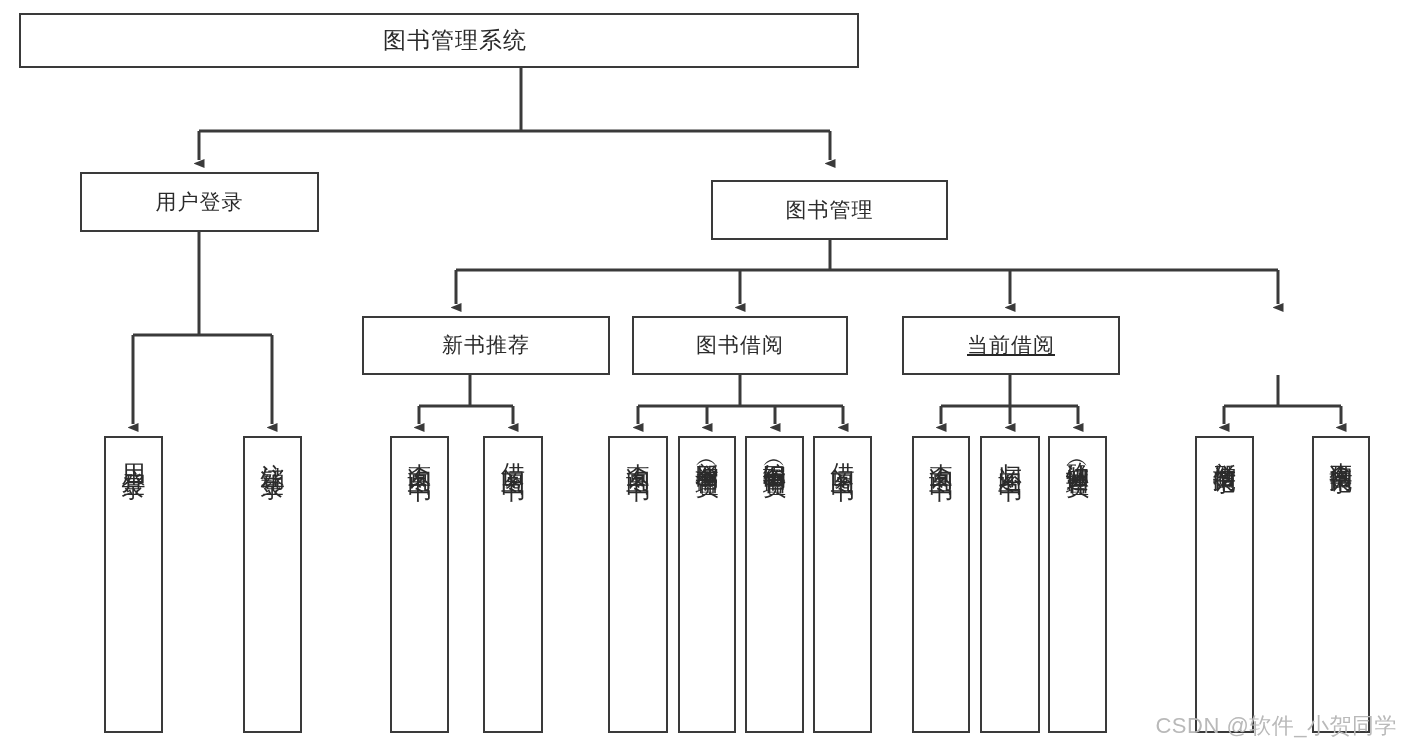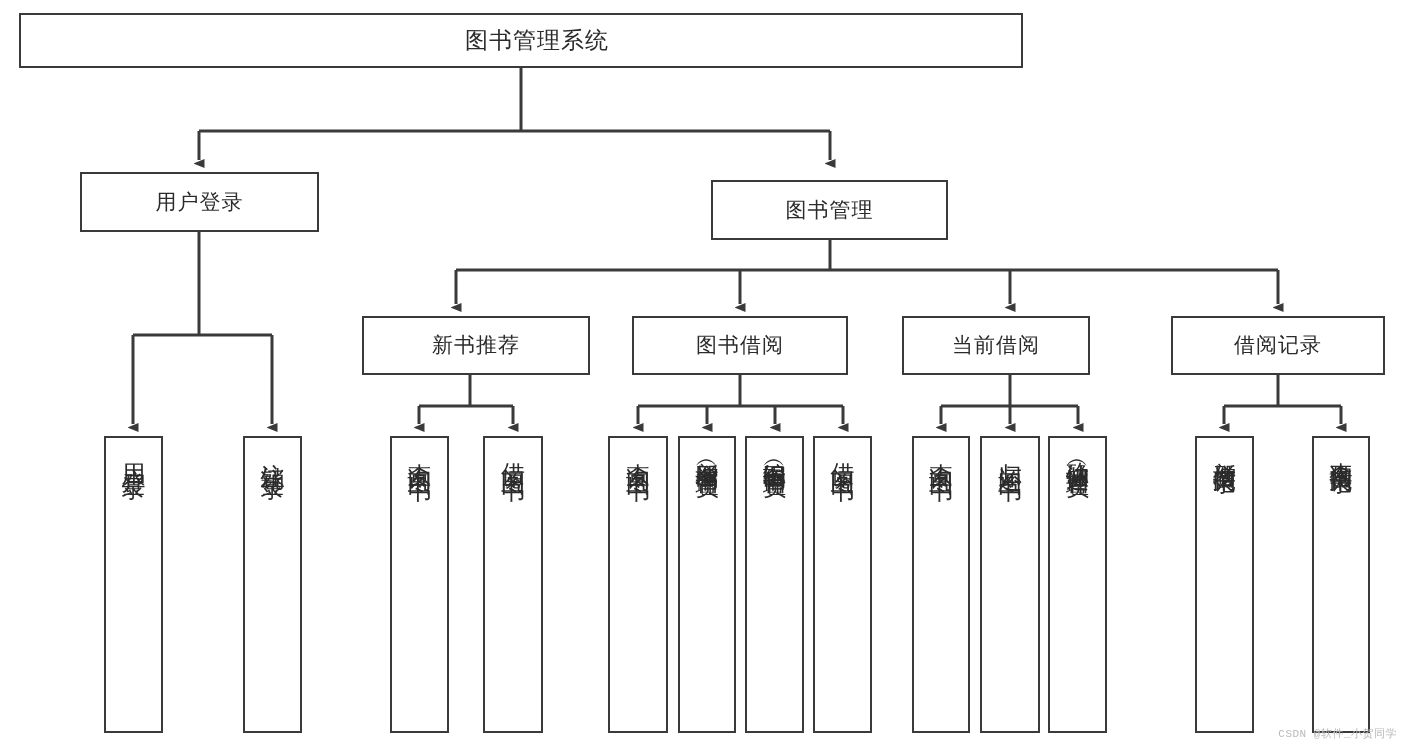--- a/index.html
+++ b/index.html
@@ -45,26 +45,25 @@
     line-height:1;
     white-space:nowrap;
   }
   .node.leaf.tall .lbl{font-size:23px;letter-spacing:2px;}
   .node.root .lbl{font-size:23px;}
 
   #watermark{
     position:absolute;
     right:8px;
     bottom:6px;
-    font-size:11px;
+    font-size:22px;
     color:#b9b9b9;
     letter-spacing:.5px;
     white-space:nowrap;
     pointer-events:none;
-    font-family:Liberation Mono, monospace;
   }
 </style>
 </head>
 <body>
 
 <div id="canvas">
 
   <svg class="lines" viewBox="0 0 1405 747">
     <defs>
       <marker id="arrow" markerWidth="9" markerHeight="11" refX="1" refY="5.5" orient="auto" markerUnits="userSpaceOnUse">
@@ -108,42 +107,39 @@
       <path d="M1010,406 L1010,424" marker-end="url(#arrow)"></path>
       <path d="M1078,406 L1078,424" marker-end="url(#arrow)"></path>
 
       <path d="M1278,375 L1278,406"></path>
       <path d="M1224,406 L1341,406"></path>
       <path d="M1224,406 L1224,424" marker-end="url(#arrow)"></path>
       <path d="M1341,406 L1341,424" marker-end="url(#arrow)"></path>
     </g>
   </svg>
 
-  <div class="node root" style="left:19px;top:13px;width:1004px;height:55px;padding-left:32px;">
+  <div class="node root" style="left:19px;top:13px;width:840px;height:55px;padding-left:32px;">
     <span class="lbl">图书管理系统</span>
   </div>
 
   <div class="node" style="left:80px;top:172px;width:239px;height:60px;">
     <span class="lbl">用户登录</span>
   </div>
   <div class="node" style="left:711px;top:180px;width:237px;height:60px;">
     <span class="lbl">图书管理</span>
   </div>
 
-  <div class="node" style="left:362px;top:316px;width:228px;height:59px;">
+  <div class="node" style="left:362px;top:316px;width:248px;height:59px;">
     <span class="lbl">新书推荐</span>
   </div>
   <div class="node" style="left:632px;top:316px;width:216px;height:59px;text-align:right;">
     <span class="lbl">图书借阅</span>
   </div>
-  <div class="node" style="left:902px;top:316px;width:188px;height:59px;">
+  <div class="node" style="left:902px;top:316px;width:218px;height:59px;text-decoration:underline;">
     <span class="lbl">当前借阅</span>
-  </div>
-  <div class="node" style="left:1171px;top:316px;width:214px;height:59px;">
-    <span class="lbl">借阅记录</span>
   </div>
 
   <div class="node leaf" style="left:104px;top:436px;width:59px;height:297px;">
     <span class="lbl">用户登录</span>
   </div>
   <div class="node leaf" style="left:243px;top:436px;width:59px;height:297px;">
     <span class="lbl">注销登录</span>
   </div>
 
   <div class="node leaf" style="left:390px;top:436px;width:59px;height:297px;">

